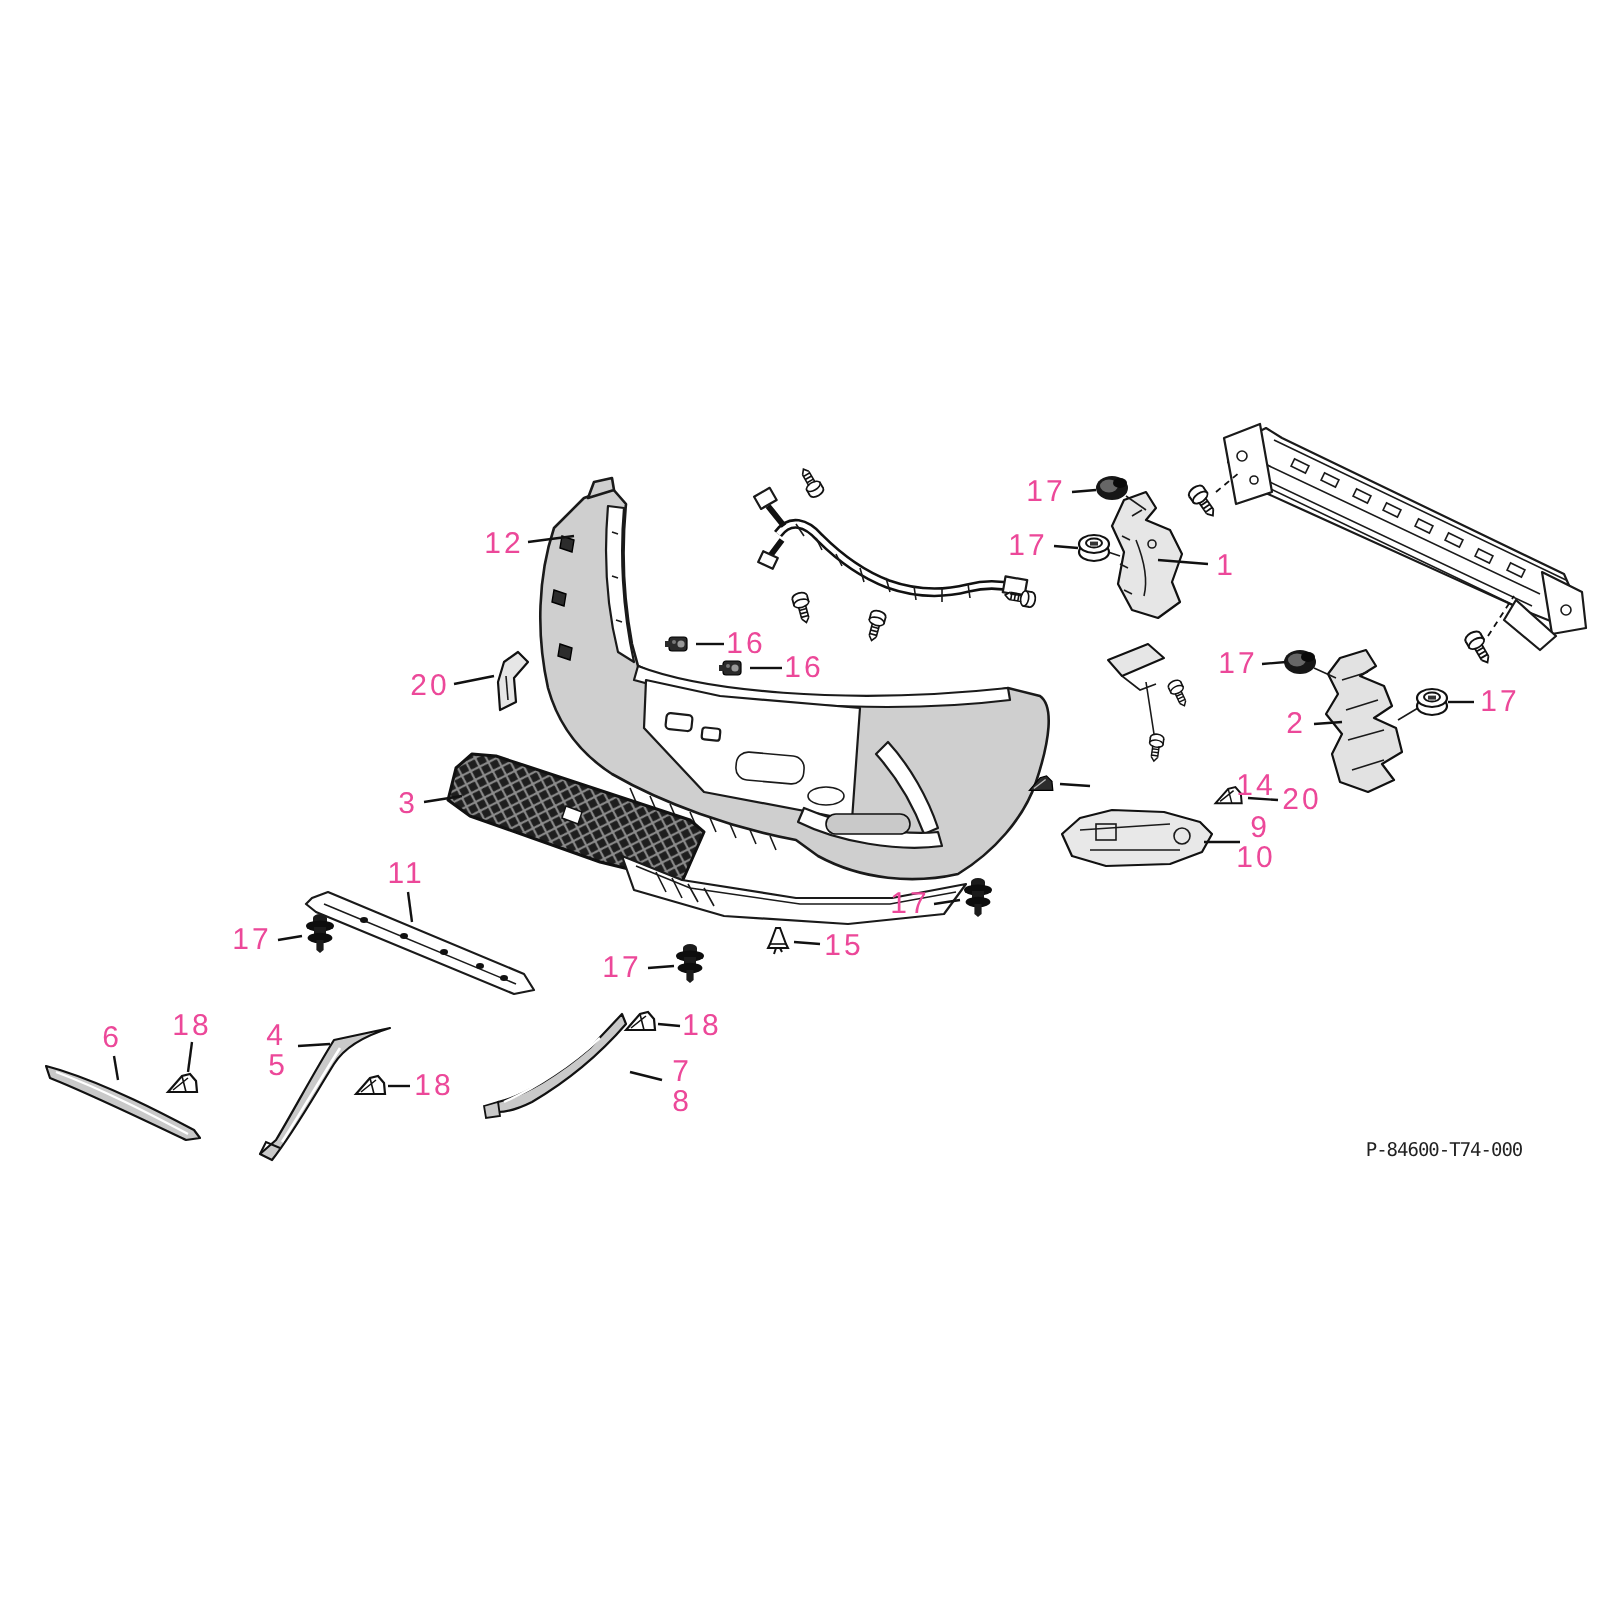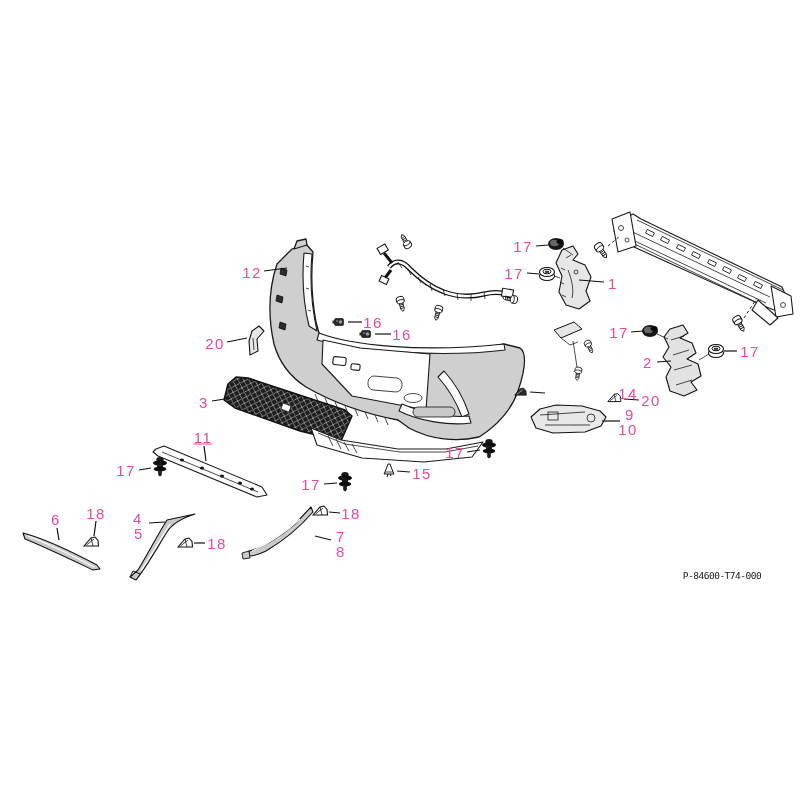--- a/index.html
+++ b/index.html
@@ -277,21 +277,21 @@
         <line x1="340" y1="513" x2="329" y2="512" class="leader"></line>
       </g>
 </svg>
 
 <div id="callouts">
       <span class="callout" style="left: 252px; top: 272px;">12</span>
       <span class="callout" style="left: 215px; top: 343px;">20</span>
       <span class="callout" style="left: 373px; top: 322px;">16</span>
       <span class="callout" style="left: 402px; top: 334px;">16</span>
       <span class="callout" style="left: 204px; top: 402px;">3</span>
-      <span class="callout" style="left: 203px; top: 437px; text-decoration: underline;">11</span>
+      <span class="callout" style="left: 203px; top: 437px;">11</span>
       <span class="callout" style="left: 126px; top: 470px;">17</span>
       <span class="callout" style="left: 311px; top: 484px;">17</span>
       <span class="callout" style="left: 422px; top: 473px;">15</span>
       <span class="callout" style="left: 455px; top: 452px;">17</span>
       <span class="callout" style="left: 523px; top: 246px;">17</span>
       <span class="callout" style="left: 514px; top: 273px;">17</span>
       <span class="callout" style="left: 613px; top: 283px;">1</span>
       <span class="callout" style="left: 619px; top: 332px;">17</span>
       <span class="callout" style="left: 648px; top: 362px;">2</span>
       <span class="callout" style="left: 750px; top: 351px;">17</span>

